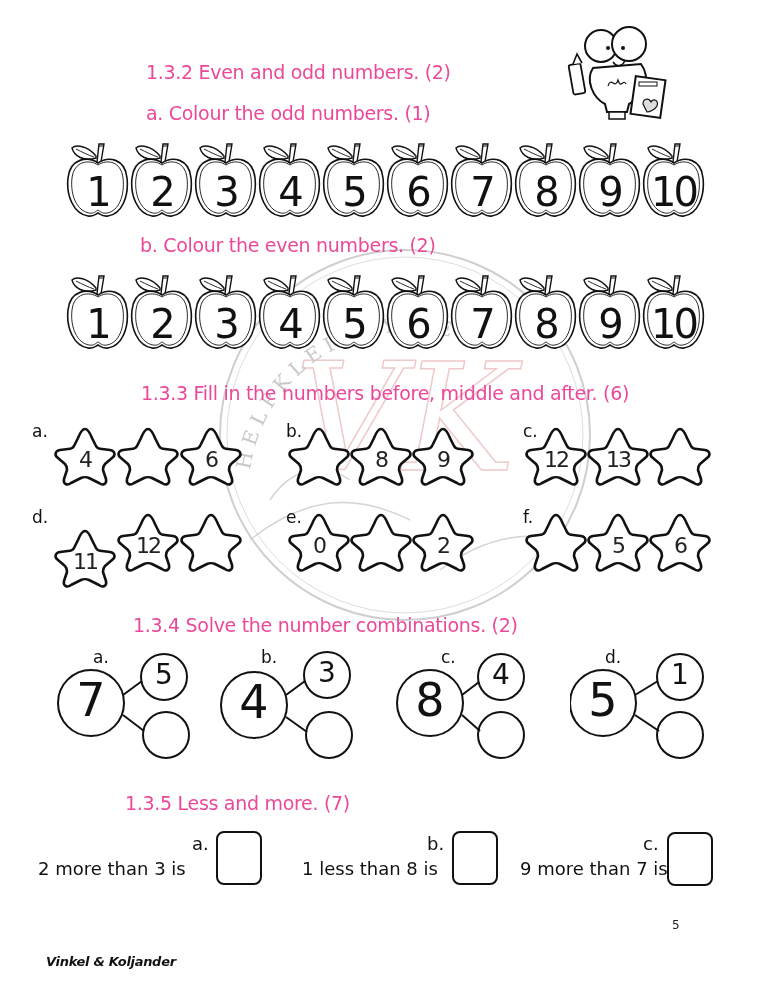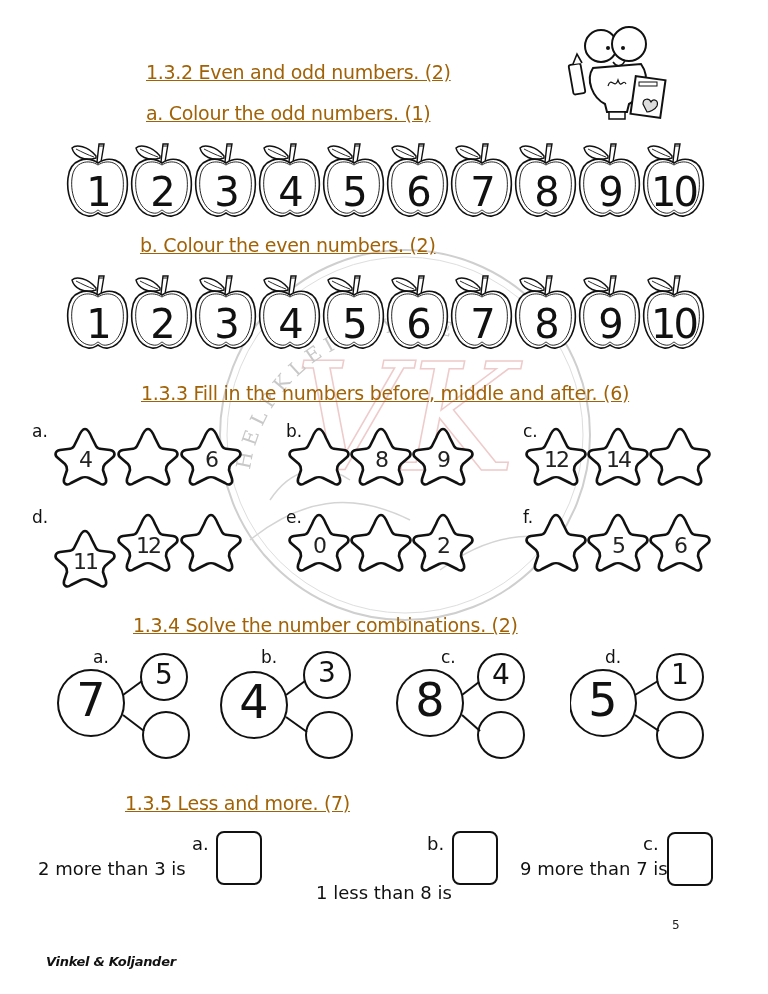--- a/index.html
+++ b/index.html
@@ -1,19 +1,19 @@
 <!DOCTYPE html>
 <html><head>
 <meta charset="utf-8">
 <style>
   html, body { margin:0; padding:0; background:#ffffff; }
   body { width:768px; height:994px; position:relative; overflow:hidden;
          font-family:"DejaVu Sans", sans-serif; color:#111; }
   .abs { position:absolute; }
-  .heading { font-size:19px; letter-spacing:-0.3px; white-space:nowrap; color:#a16207;text-decoration:underline; }
+  .heading { font-size:19px; letter-spacing:-0.3px; white-space:nowrap; color:#ec4899; }
   
   .watermark { position:absolute; left:210px; top:240px; width:390px; height:390px; pointer-events:none; }
   
   .apple-row { position:absolute; left:66px; display:flex; gap:1px; }
   .apple { position:relative; width:63px; height:80px; }
   .apple svg { position:absolute; left:0; top:0; }
   .apple .num { position:absolute; left:0; right:0; top:31px; text-align:center;
                 font-size:40px; font-family:"DejaVu Sans", sans-serif; font-weight:400;
                 letter-spacing:-3px; color:#111; }
   
@@ -267,21 +267,21 @@
   <div class="star" style="left:0px;top:0;">
       <svg width="64" height="62" viewBox="0 0 64 62">
         <use href="#star-shape"></use>
       </svg>
       <div class="num">12</div>
     </div>
   <div class="star" style="left:62px;top:0;">
       <svg width="64" height="62" viewBox="0 0 64 62">
         <use href="#star-shape"></use>
       </svg>
-      <div class="num">14</div>
+      <div class="num">13</div>
     </div>
   <div class="star" style="left:124px;top:0;">
       <svg width="64" height="62" viewBox="0 0 64 62">
         <use href="#star-shape"></use>
       </svg>
       <div class="num"></div>
     </div>
 </div>
 
 <div class="star-group" style="left:33px;top:511px;">
@@ -408,21 +408,21 @@
   <div class="small" style="left:86px;top:72px;height:40px;"></div>
 </div>
 
 <div class="abs heading" style="left:125px;top:792px;">1.3.5 Less and more. (7)</div>
 
 <div class="qlbl" style="left:192px;top:833px;">a.</div>
 <div class="q" style="left:38px;top:858px;text-align:right;">2 more than 3 is</div>
 <div class="box" style="left:216px;top:831px;"></div>
 
 <div class="qlbl" style="left:427px;top:833px;">b.</div>
-<div class="q" style="left:316px;top:858px;margin-top:24px;">1 less than 8 is</div>
+<div class="q" style="left:302px;top:858px;">1 less than 8 is</div>
 <div class="box" style="left:452px;top:831px;"></div>
 
 <div class="qlbl" style="left:643px;top:833px;">c.</div>
 <div class="q" style="left:520px;top:858px;">9 more than 7 is</div>
 <div class="box" style="left:667px;top:832px;"></div>
 
 <div class="abs" style="left:672px;top:918px;font-size:12px;color:#222;">5</div>
 
 <div class="abs" style="left:46px;top:954px;font-size:13px;font-weight:bold;font-style:italic;letter-spacing:-0.3px;">Vinkel &amp; Koljander</div>
 

